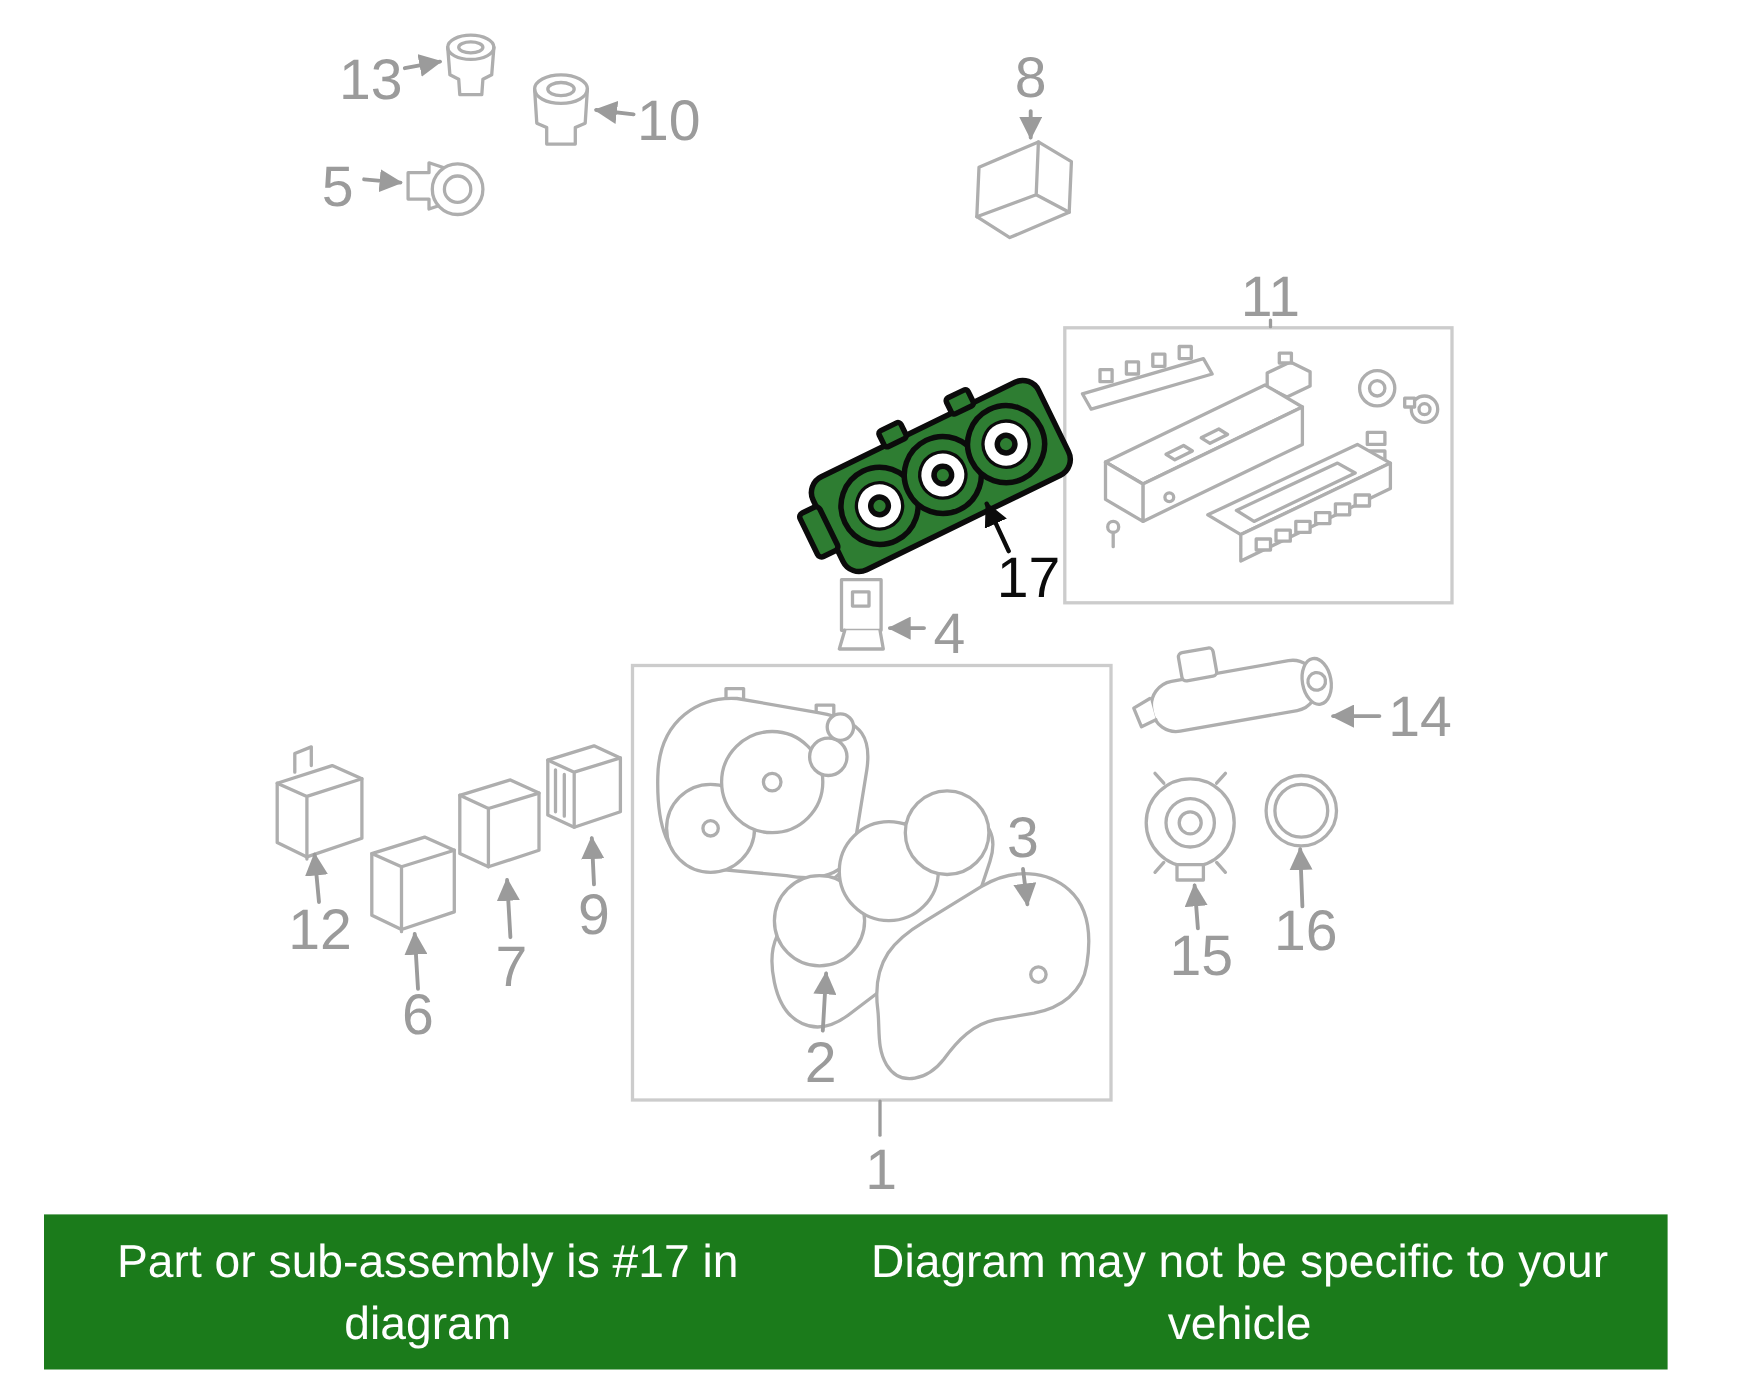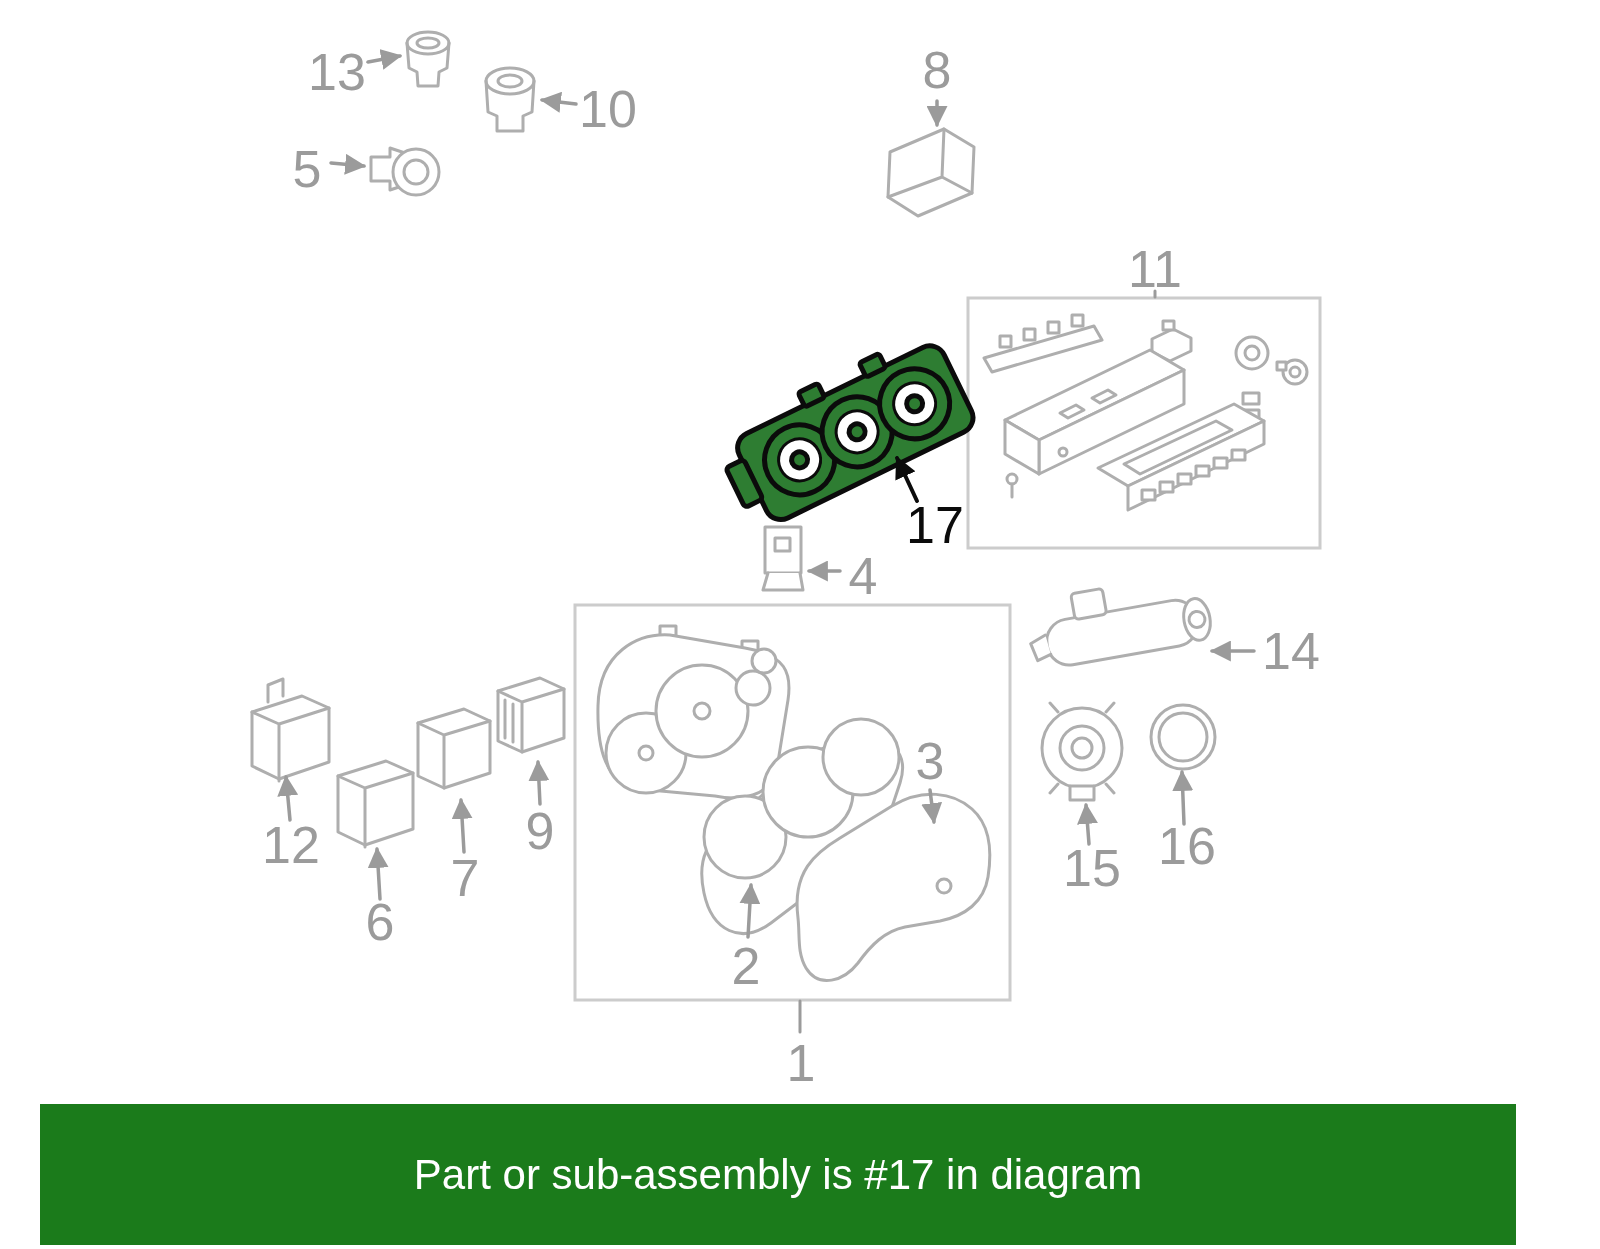--- a/index.html
+++ b/index.html
@@ -231,15 +231,16 @@
   <text class="callout" x="291" y="863">12</text>
   <text class="callout" x="380" y="940">6</text>
   <text class="callout" x="465" y="896">7</text>
   <text class="callout" x="540" y="849">9</text>
   <text class="callout" x="1092" y="886">15</text>
   <text class="callout" x="1187" y="864">16</text>
 </svg>
 
   <div class="banner">
     <div>Part or sub-assembly is #17 in diagram</div>
+    <div>Diagram may not be specific to your vehicle</div>
   </div>
 
 </div>
 
 </body></html>

